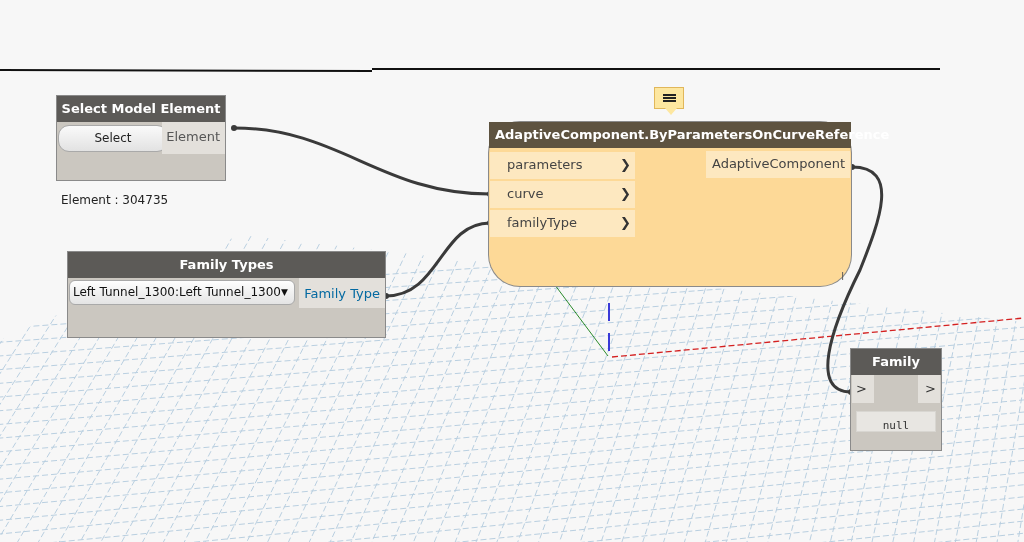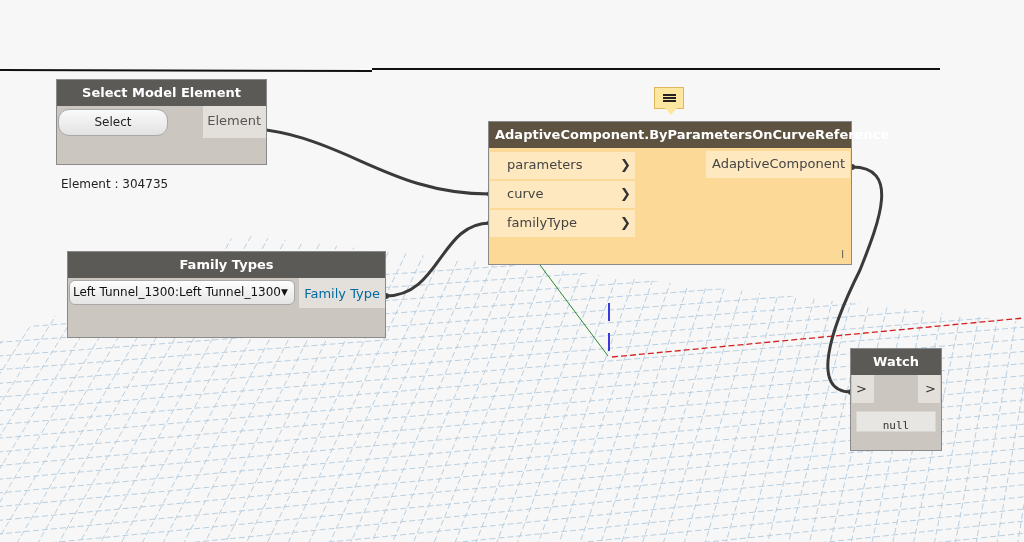--- a/index.html
+++ b/index.html
@@ -3,35 +3,35 @@
 <meta charset="utf-8">
 <style>
   html, body { margin:0; padding:0; }
   body { width:1024px; height:542px; overflow:hidden; background:#f7f7f7; position:relative; font-family:"DejaVu Sans", "Liberation Sans", sans-serif; }
   .layer { position:absolute; left:0; top:0; width:1024px; height:542px; }
   .node { position:absolute; box-shadow:0 0 0 1px #8a8a8a; }
   .node-title { background:#5c5a57; color:#fff; font-weight:bold; font-size:13px; text-align:center; line-height:26px; height:26px; white-space:nowrap; }
   .gray-body { background:#cbc7c0; }
 
   
-  #sel { left:57px; top:80px; width:209px; height:84px; }
+  #sel { left:57px; top:96px; width:168px; height:84px; }
   #sel .row { position:relative; height:32px; }
   #sel .btn { position:absolute; left:1px; top:3px; width:108px; height:25px; background:linear-gradient(#fafafa,#e2e2e2); border:1px solid #a9a9a9; border-radius:11px; font-size:12px; text-align:center; line-height:24px; color:#222; }
   #sel .outport { position:absolute; right:0; top:0; width:63px; height:32px; background:#e3e0db; font-size:13px; color:#555; line-height:30px; text-align:right; padding-right:5px; box-sizing:border-box; }
   #sel .info { font-size:12px; color:#222; padding-left:4px; line-height:22px;margin-top:35px; }
 
   
   #fam { left:68px; top:252px; width:317px; height:85px; }
   #fam .row { position:relative; height:30px; }
   #fam .dd { position:absolute; left:1px; top:2px; width:226px; height:25px; background:linear-gradient(#fefefe,#e4e4e4); border:1px solid #a9a9a9; border-radius:6px; font-size:12px; line-height:23px; color:#111; padding-left:3px; box-sizing:border-box; white-space:nowrap; }
   #fam .dd .arrow { position:absolute; right:6px; top:0; font-size:9px; }
   #fam .outport { position:absolute; right:0; top:0; width:86px; height:30px; background:#e3e0db; font-size:13px; color:#0369a1; line-height:32px; text-align:right; padding-right:5px; box-sizing:border-box; }
 
   
-  #ac { left:489px; top:122px; width:362px; height:142px; background:#fdd997; }
+  #ac { left:489px; top:122px; width:362px; height:164px; background:#fdd997;border-radius:31px; }
   #ac .node-title { text-align:left; padding-left:6px; background:#5e5340; }
   #ac .in { position:absolute; left:1px; width:145px; height:27px; background:#fde8c0; font-size:13px; color:#444; line-height:26px; padding-left:17px; box-sizing:border-box; }
   #ac .in .chev { position:absolute; right:4px; top:0; font-weight:bold; color:#333; }
   #ac .out { position:absolute; right:1px; top:29px; width:144px; height:27px; background:#fde8c0; font-size:13px; color:#444; line-height:26px; text-align:right; padding-right:5px; box-sizing:border-box; }
   #ac .tick { position:absolute; right:7px; bottom:4px; font-size:10px; color:#555; }
 
   .note { position:absolute; left:654px; top:87px; width:30px; height:22px; background:#fde7a0; border:1px solid #e1b75a; box-sizing:border-box; }
   .note::after { content:""; position:absolute; left:10px; bottom:-7px; border-left:6px solid transparent; border-right:6px solid transparent; border-top:7px solid #fde7a0; }
   .note .lines { position:absolute; left:8px; top:6px; width:13px; height:8px; border-top:2px solid #222; border-bottom:2px solid #222; box-sizing:border-box; }
   .note .lines::after { content:""; position:absolute; left:0; top:1px; width:13px; height:2px; background:#222; }
@@ -308,19 +308,19 @@
   </div>
   <div class="in" style="top:88px">
     <span>familyType</span>
     <span class="chev">❯</span>
   </div>
   <div class="out">AdaptiveComponent</div>
   <div class="tick">l</div>
 </div>
 
 <div class="node" id="watch">
-  <div class="node-title">Watch</div>
+  <div class="node-title">Family</div>
   <div class="ports">
     <div class="pin">&gt;</div>
     <div class="pout">&gt;</div>
   </div>
   <div class="val">null</div>
 </div>
 
 </body></html>

